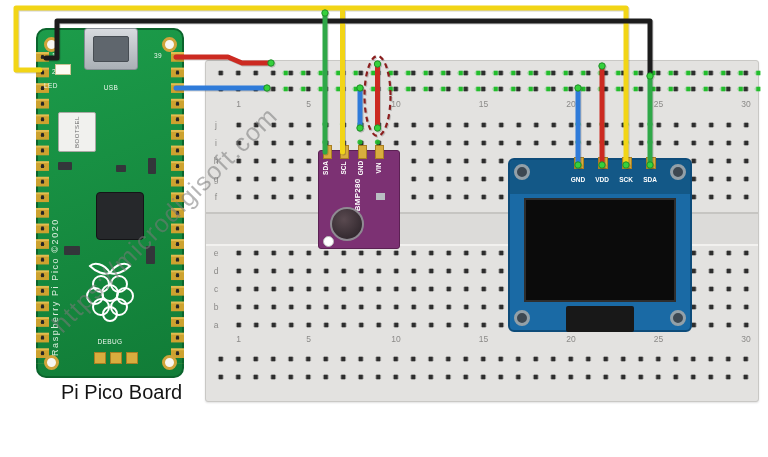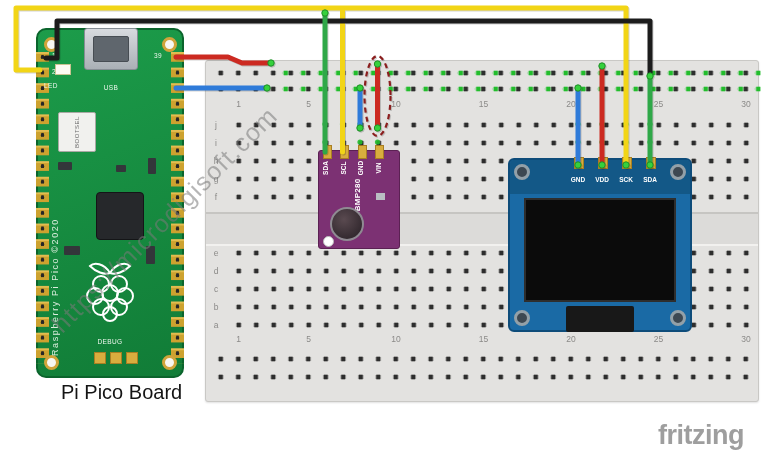--- a/index.html
+++ b/index.html
@@ -265,14 +265,13 @@
       <circle class="tip-dot" cx="650" cy="76" r="3.2"></circle>
         <circle class="tip-dot" cx="325" cy="13" r="3.2"></circle>
       <circle class="tip-dot" cx="578" cy="165" r="3.2"></circle>
         <circle class="tip-dot" cx="602" cy="165" r="3.2"></circle>
       <circle class="tip-dot" cx="626" cy="165" r="3.2"></circle>
         <circle class="tip-dot" cx="650" cy="165" r="3.2"></circle>
     </g>
   </svg>
 
   <div class="caption">Pi Pico Board</div>
-  <div class="brand">fritzing</div>
 </div>
 
 </body></html>

